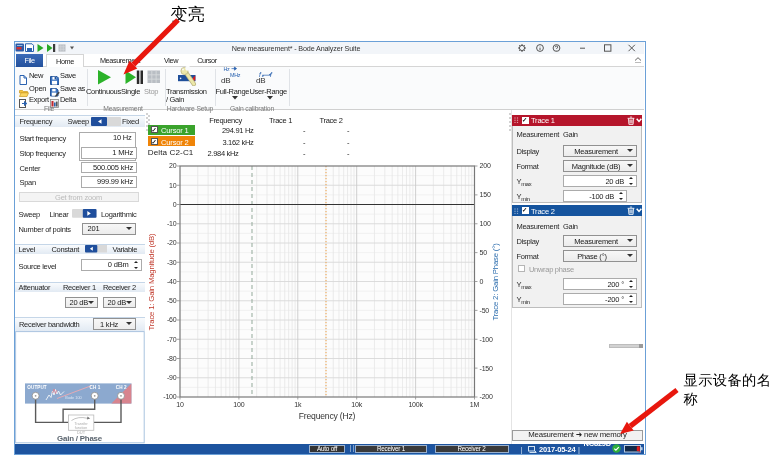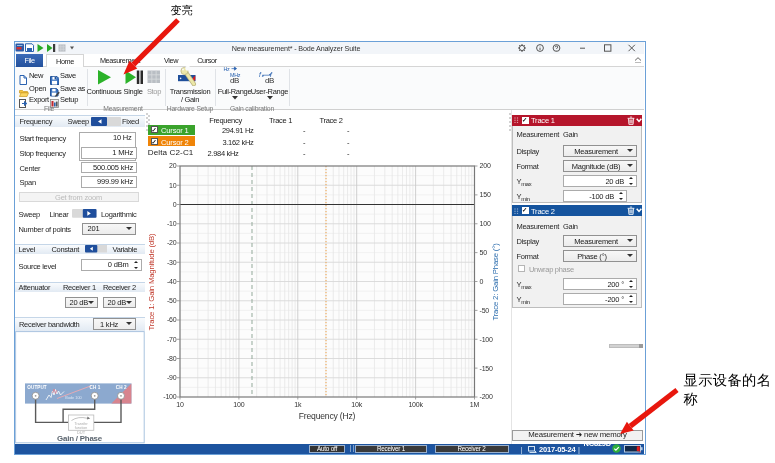--- a/index.html
+++ b/index.html
@@ -11,21 +11,21 @@
 .dd .car{position:absolute;right:3.2px;top:50%;margin-top:-1.6px;width:0;height:0;border-left:3.2px solid transparent;border-right:3.2px solid transparent;border-top:3.8px solid #333}
 .spin{position:absolute;right:1.5px;top:1.2px;bottom:1.2px;width:7px;display:flex;flex-direction:column;justify-content:space-between;align-items:center}
 .spin i{width:0;height:0;border-left:2.5px solid transparent;border-right:2.5px solid transparent}
 .spin .up{border-bottom:2.9px solid #222}
 .spin .dn{border-top:2.9px solid #222}
 .grpsep{position:absolute;top:69px;height:37px;width:1px;background:#e0e3e7}
 .grplbl{position:absolute;top:104.8px;font-size:6.8px;letter-spacing:-0.2px;color:#787878;text-align:center;white-space:nowrap}
 .cb{position:absolute;width:7px;height:7px;background:#fff;border:1px solid #555;box-sizing:border-box}
 .chk{position:absolute;font-size:6.2px;color:#111;line-height:6px;font-weight:bold}
 .tab{position:absolute;top:53.5px;font-size:7.3px;letter-spacing:-0.4px;color:#222;text-align:center;line-height:13px}
-.riblbl{position:absolute;font-size:7.5px;letter-spacing:-0.3px;color:#222;text-align:center;white-space:nowrap}
+.riblbl{position:absolute;font-size:7.5px;letter-spacing:-0.3px;color:#222;white-space:nowrap}
 </style></head><body>
 <div class="abs" style="left:14px;top:41px;width:630px;height:412px;border:1px solid #6ba0d7;background:#fff"></div>
 <div class="abs" style="left:15px;top:42px;width:629px;height:11.5px;background:#f2f5f9"></div>
 <div class="abs" style="left:231px;top:44px;width:130px;font-size:7.2px;letter-spacing:-0.15px;color:#333;text-align:center;white-space:nowrap">New measurement* - Bode Analyzer Suite</div>
 <svg class="abs" style="left:15px;top:43px" width="60" height="10" viewBox="0 0 60 10">
 <rect x="0.5" y="0.5" width="8.5" height="8" rx="1" fill="#2a5aa8"></rect>
     <rect x="1.5" y="4" width="5" height="2.5" fill="#d03030"></rect>
     <path d="M2 2.5h5.5" stroke="#9db9dd" stroke-width="1"></path>
 <path d="M10.5 .8h6.5l1.5 1.5v6.2h-8z" fill="#fff" stroke="#2a62b0" stroke-width="1"></path>
     <rect x="12" y="5" width="5" height="3.2" fill="#2a62b0"></rect>
@@ -88,21 +88,21 @@
       <rect x=".5" y=".5" width="6" height="8" fill="#fff" stroke="#555" stroke-width="1"></rect>
       <path d="M3 4.5h4M5.5 2.5l2.3 2-2.3 2z" fill="#2a62b0" stroke="#2a62b0" stroke-width="1"></path>
     </svg></div>
 <div class="lbl" style="left:29px;top:94.8px;color:#222">Export</div>
 <div class="abs" style="left:50px;top:94.3px"><svg width="9" height="9" viewBox="0 0 9 9">
       <rect x=".5" y=".5" width="8" height="8" fill="#eee" stroke="#888" stroke-width="0.8"></rect>
       <rect x="1.5" y="2" width="2" height="5.5" fill="#c0272d"></rect>
       <rect x="4" y="3.5" width="1.6" height="4" fill="#2a62b0"></rect>
       <rect x="6" y="2.6" width="1.6" height="4.9" fill="#555"></rect>
     </svg></div>
-<div class="lbl" style="left:60px;top:94.8px;color:#222">Setup</div>
+<div class="lbl" style="left:60px;top:94.8px;color:#222">Delta</div>
 <div class="grplbl" style="left:34px;width:30px">File</div>
 <div class="grpsep" style="left:87px"></div>
 <svg class="abs" style="left:97px;top:68.5px" width="15" height="16.5" viewBox="0 0 15 16.5">
     <path d="M1 1l13 7.2L1 15.5z" fill="#2cb32a"></path>
   </svg>
 <div class="riblbl" style="left:86px;top:87px;width:36px">Continuous</div>
 <svg class="abs" style="left:124.5px;top:69.5px" width="19" height="14.5" viewBox="0 0 19 14.5">
     <path d="M.5 .5l10.5 6.7L.5 14z" fill="#2cb32a"></path>
     <rect x="11.8" y="0.5" width="2.5" height="13.5" fill="#2a2a2a"></rect>
     <rect x="15.5" y="0.5" width="2.5" height="13.5" fill="#2a2a2a"></rect>
@@ -442,21 +442,21 @@
 <svg class="abs" style="left:611.5px;top:444.3px" width="9" height="9" viewBox="0 0 9 9">
     <circle cx="4.5" cy="4.5" r="4.2" fill="#2fae3c"></circle>
     <path d="M2.3 4.6l1.6 1.6 2.9-3" stroke="#fff" stroke-width="1.2" fill="none"></path>
   </svg>
 <svg class="abs" style="left:624px;top:445.3px" width="19" height="7.5" viewBox="0 0 19 7.5">
     <rect x="0.5" y="0.5" width="16" height="6.5" fill="#122847" stroke="#b8cbe2" stroke-width="1"></rect>
     <rect x="12.8" y="1.4" width="3" height="4.7" fill="#e01818"></rect>
     <path d="M16.5 6.2L14 7.2h2.5z" fill="#e01818"></path>
     <rect x="17" y="2.2" width="1.6" height="3" fill="#b8cbe2"></rect>
   </svg>
-<div class="abs" style="left:170.5px;top:3px;font-size:11px;color:#000;letter-spacing:0.2px">变亮</div>
+<div class="abs" style="left:170.5px;top:3px;font-size:17px;color:#000;letter-spacing:0.2px">变亮</div>
 <svg class="abs" style="left:115px;top:14px" width="72" height="66" viewBox="0 0 72 66">
 <path d="M63 6 L18.4 50.6" stroke="#e8170d" stroke-width="5.2" fill="none"></path>
 <polygon points="8.5,60.5 22.3,54.5 14.5,46.7" fill="#e8170d"></polygon>
   </svg>
 <div class="abs" style="left:683.5px;top:370.6px;width:88px;font-size:14.3px;line-height:19.8px;color:#000;letter-spacing:0.35px">显示设备的名称</div>
 <svg class="abs" style="left:612px;top:383px" width="70" height="56" viewBox="0 0 70 56">
 <path d="M65 7 L18.3 43.1" stroke="#e8170d" stroke-width="5.2" fill="none"></path>
 <polygon points="8,51 14.9,38.7 21.7,47.5" fill="#e8170d"></polygon>
   </svg>
 </body></html>

